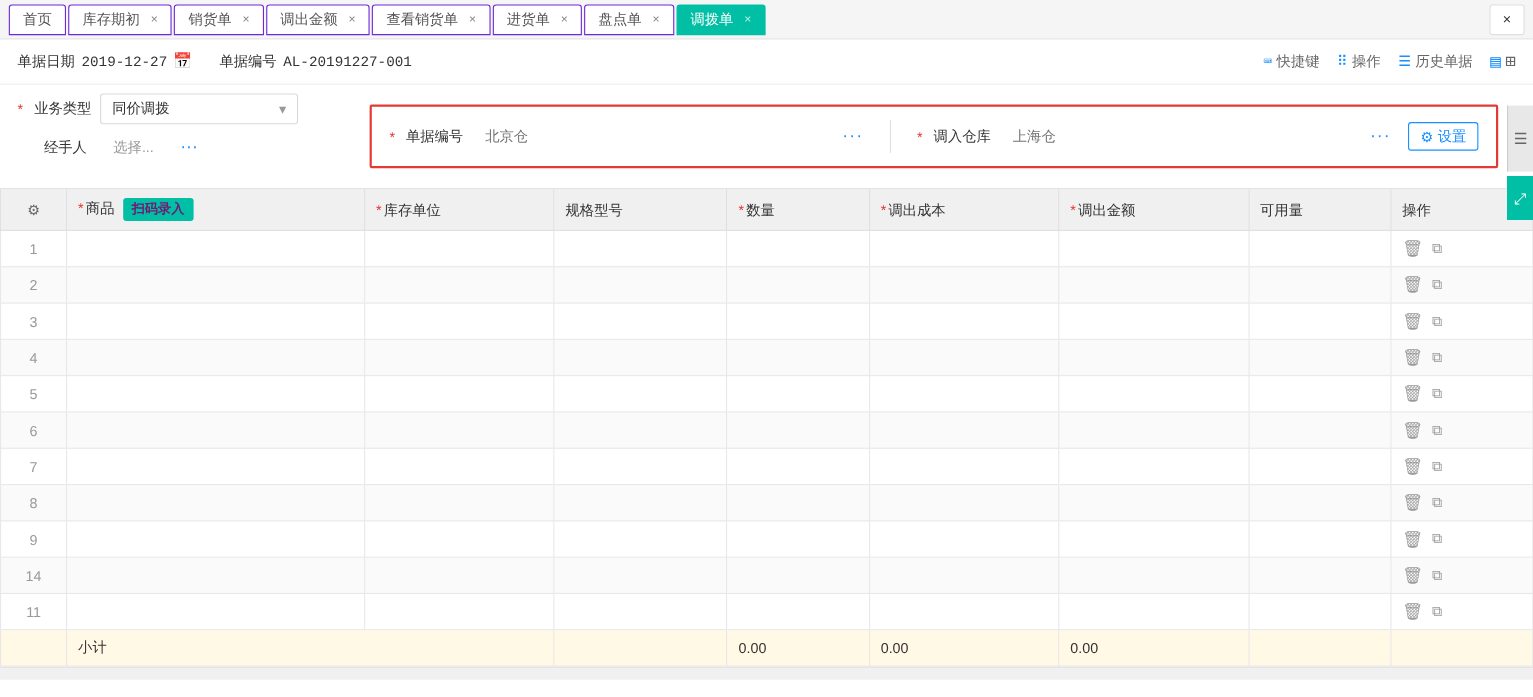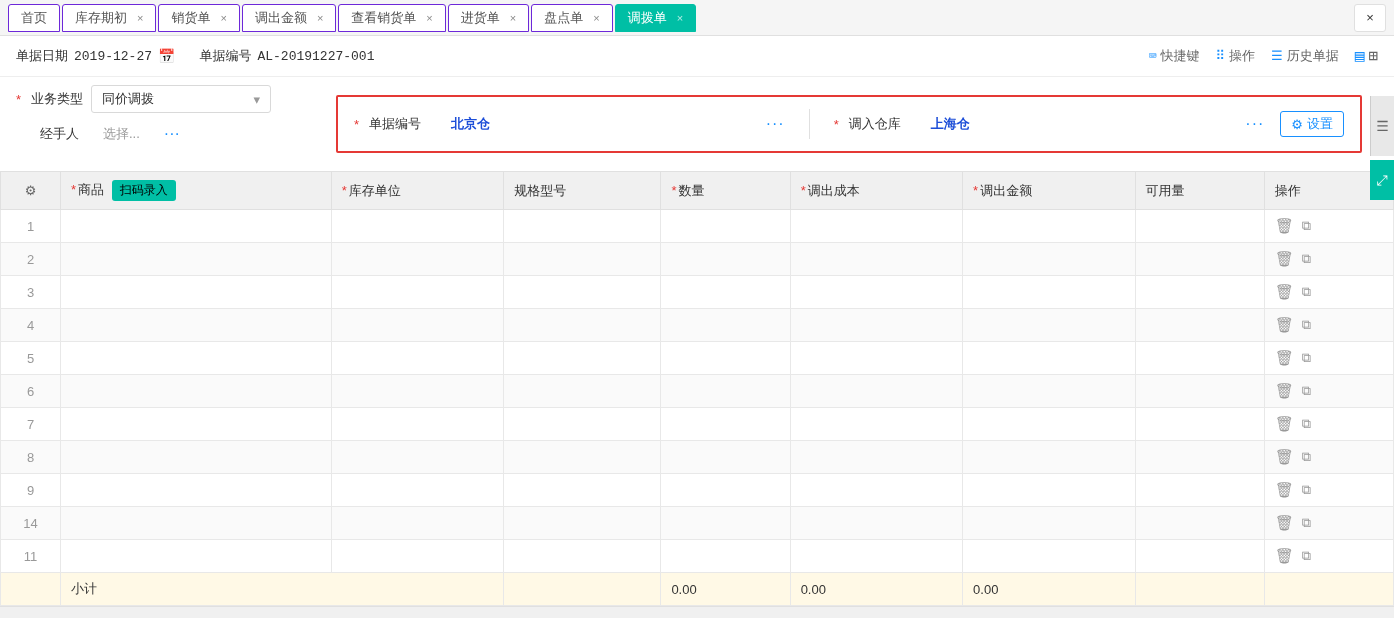--- a/index.html
+++ b/index.html
@@ -37,21 +37,21 @@
     
     .red-border-section {
       border: 2px solid #e53935; margin: 10px 16px; padding: 12px 16px;
       display: flex; align-items: center; gap: 0; border-radius: 2px;
     }
     .warehouse-field {
       display: flex; align-items: center; gap: 8px; flex: 1;
     }
     .required-star { color: #e53935; margin-right: 2px; }
     .warehouse-label { color: #333; }
-    .warehouse-value { color: #1d4ed8; font-weight: 700; margin-left: 22px; }
+    .warehouse-value { color: #737373; font-weight: 400; margin-left: 12px; }
     .more-btn { color: #1890ff; cursor: pointer; margin-left: auto; font-size: 16px; letter-spacing: 1px; }
     .warehouse-divider { width: 1px; background: #e0e0e0; height: 30px; margin: 0 24px; }
     .settings-btn {
       display: flex; align-items: center; gap: 4px; color: #333; cursor: pointer;
       border: 1px solid #1890ff; color: #1890ff; padding: 3px 10px; border-radius: 3px; font-size: 13px;
     }
     .business-field { display: flex; align-items: center; gap: 8px; }
     .business-select {
       display: flex; align-items: center; gap: 6px; border: 1px solid #d9d9d9;
       padding: 4px 10px; border-radius: 3px; min-width: 180px; cursor: pointer;
@@ -75,22 +75,22 @@
     tbody td {
       padding: 7px 10px; border: 1px solid #e8e8e8; color: #333;
       white-space: nowrap; min-width: 60px; height: 32px;
     }
     tbody td.row-num { color: #999; text-align: center; width: 40px; }
     .subtotal-row { background: #fff9e6 !important; }
     .subtotal-row td { color: #333; }
 
     
     .scan-btn {
-      background: #00bfa5; color: #000000; border: none; padding: 2px 8px;
-      border-radius: 3px; cursor: pointer; font-size: 12px; margin-left: 4px;
+      background: #00bfa5; color: #701a75; border: none; padding: 2px 8px;
+      border-radius: 3px; cursor: pointer; font-size: 12px; margin-left: 4px; font-weight: bold;
     }
 
     
     .action-icons { display: flex; align-items: center; gap: 8px; }
     .action-icon { color: #999; cursor: pointer; font-size: 15px; }
     .copy-icon { color: #999; cursor: pointer; }
 
     
     .scroll-row { height: 12px; background: #f0f0f0; border-top: 1px solid #e0e0e0; }
 

